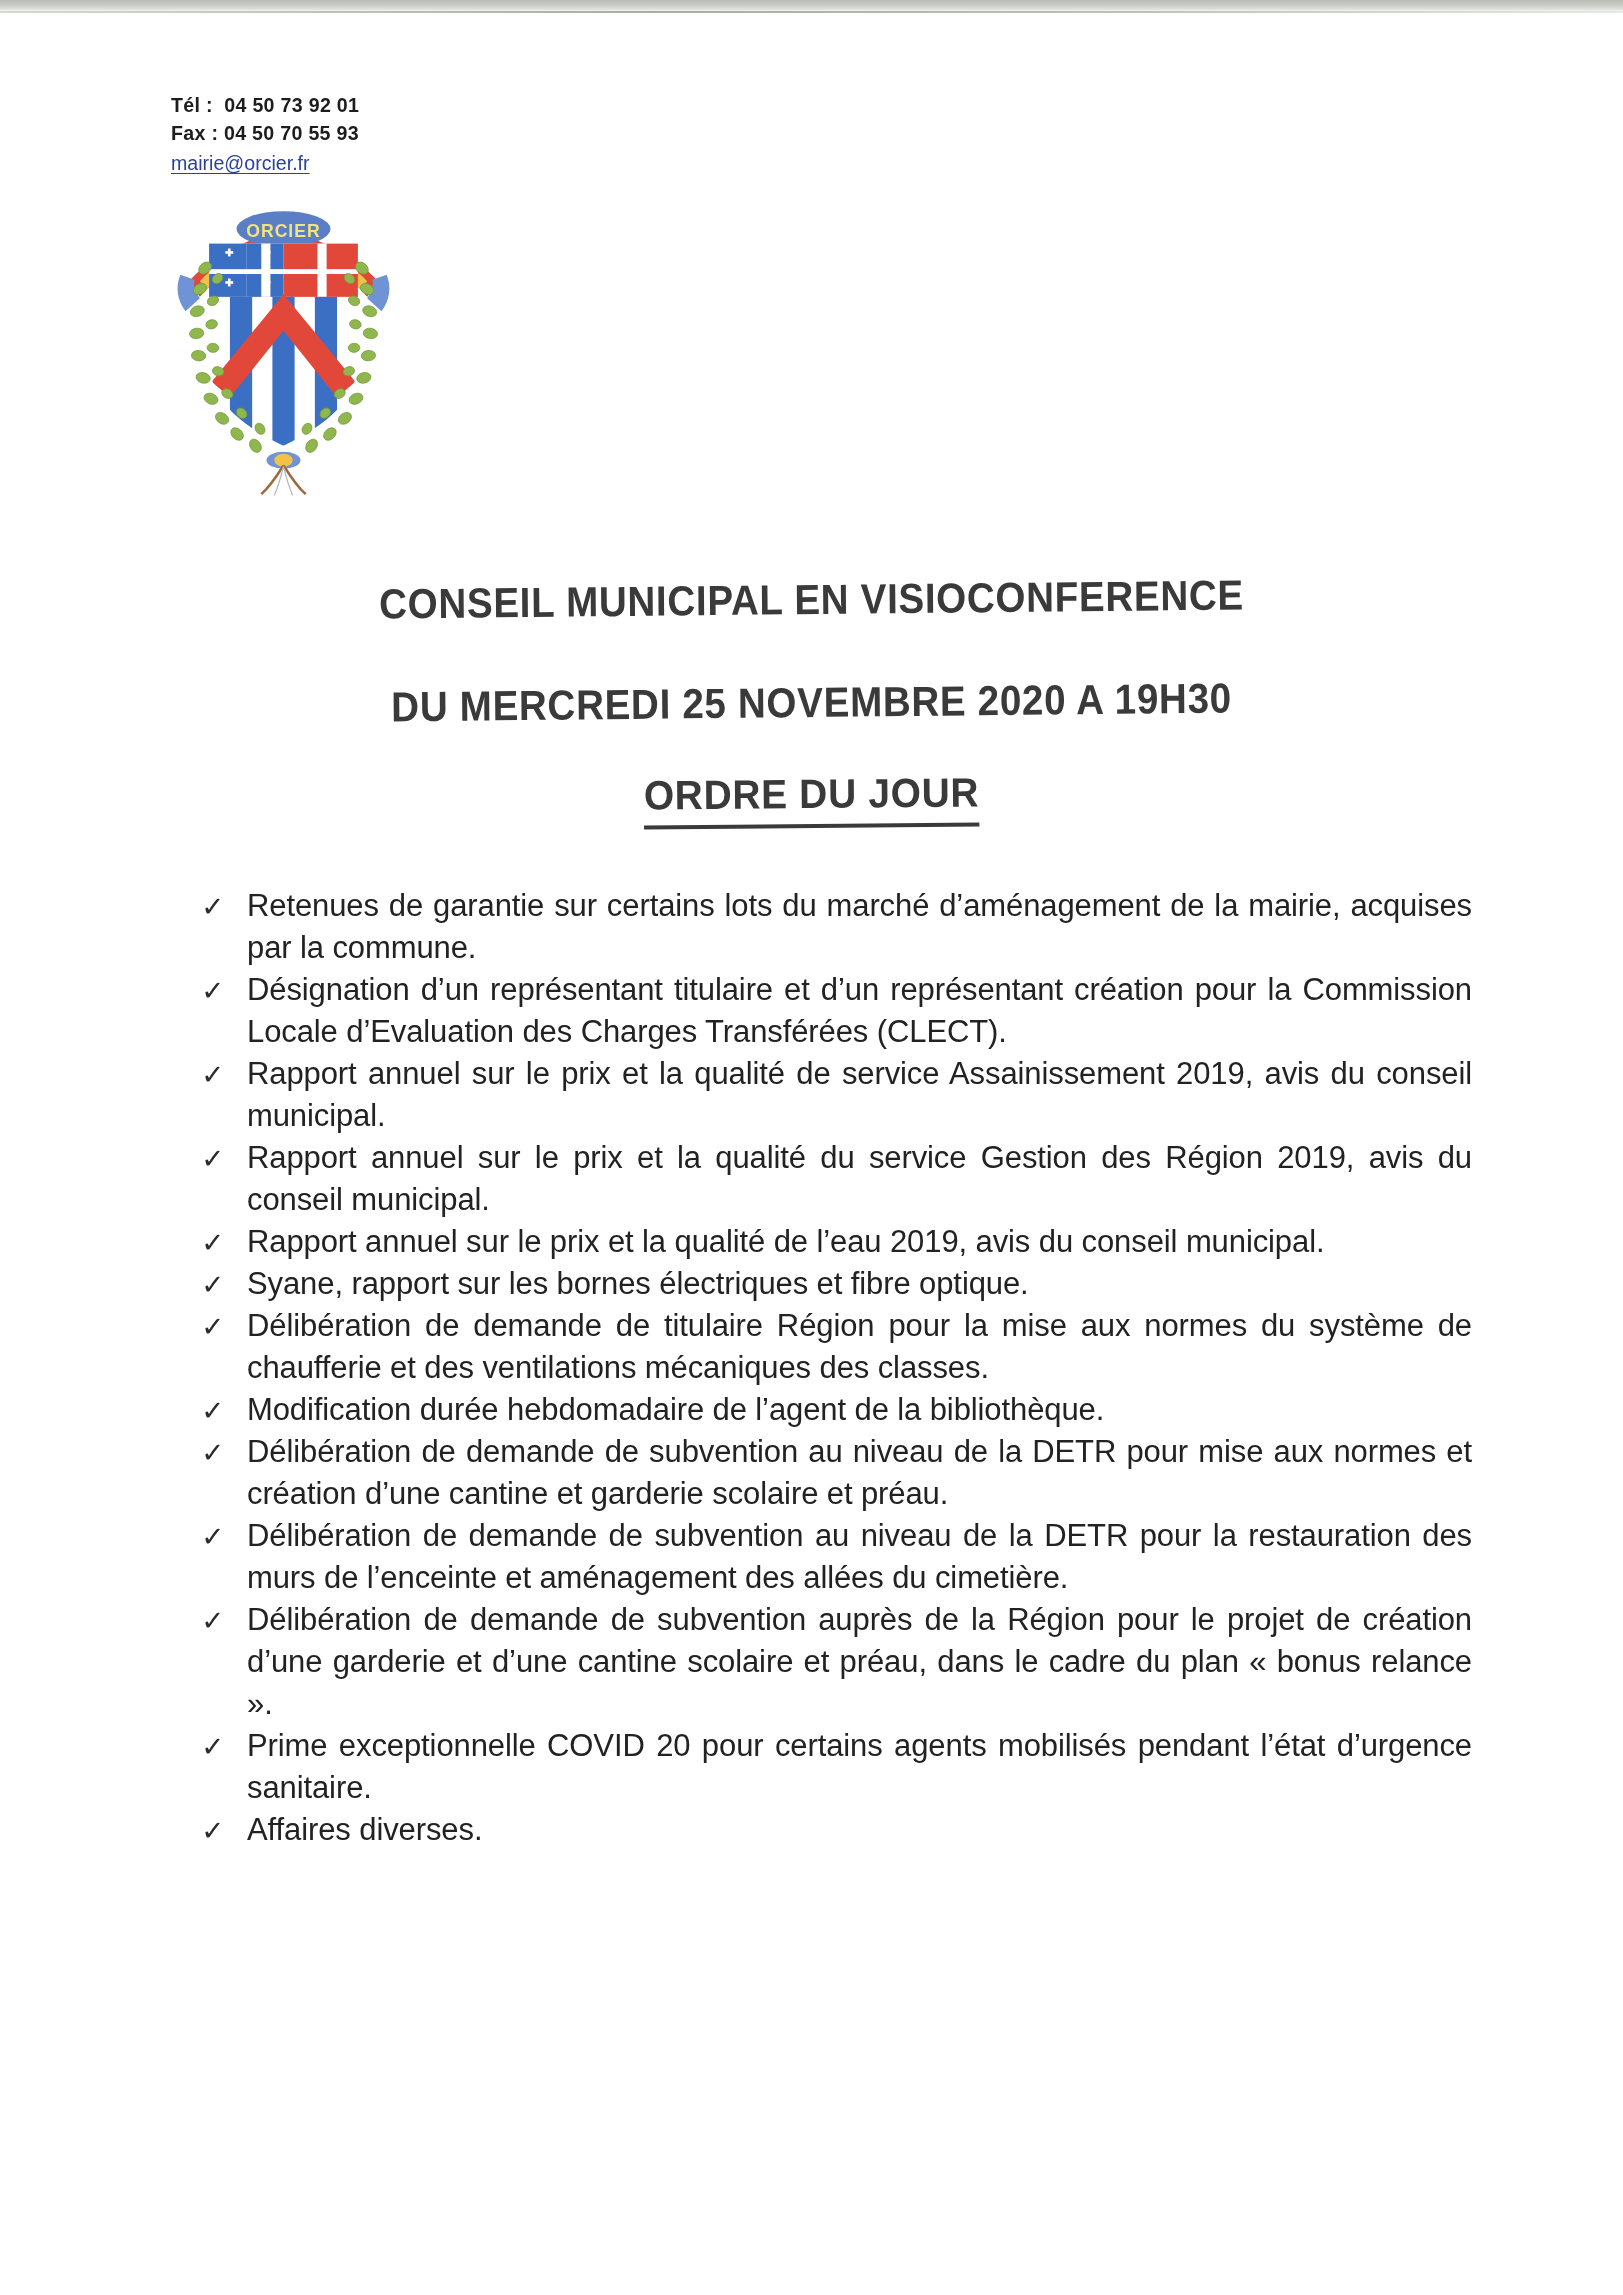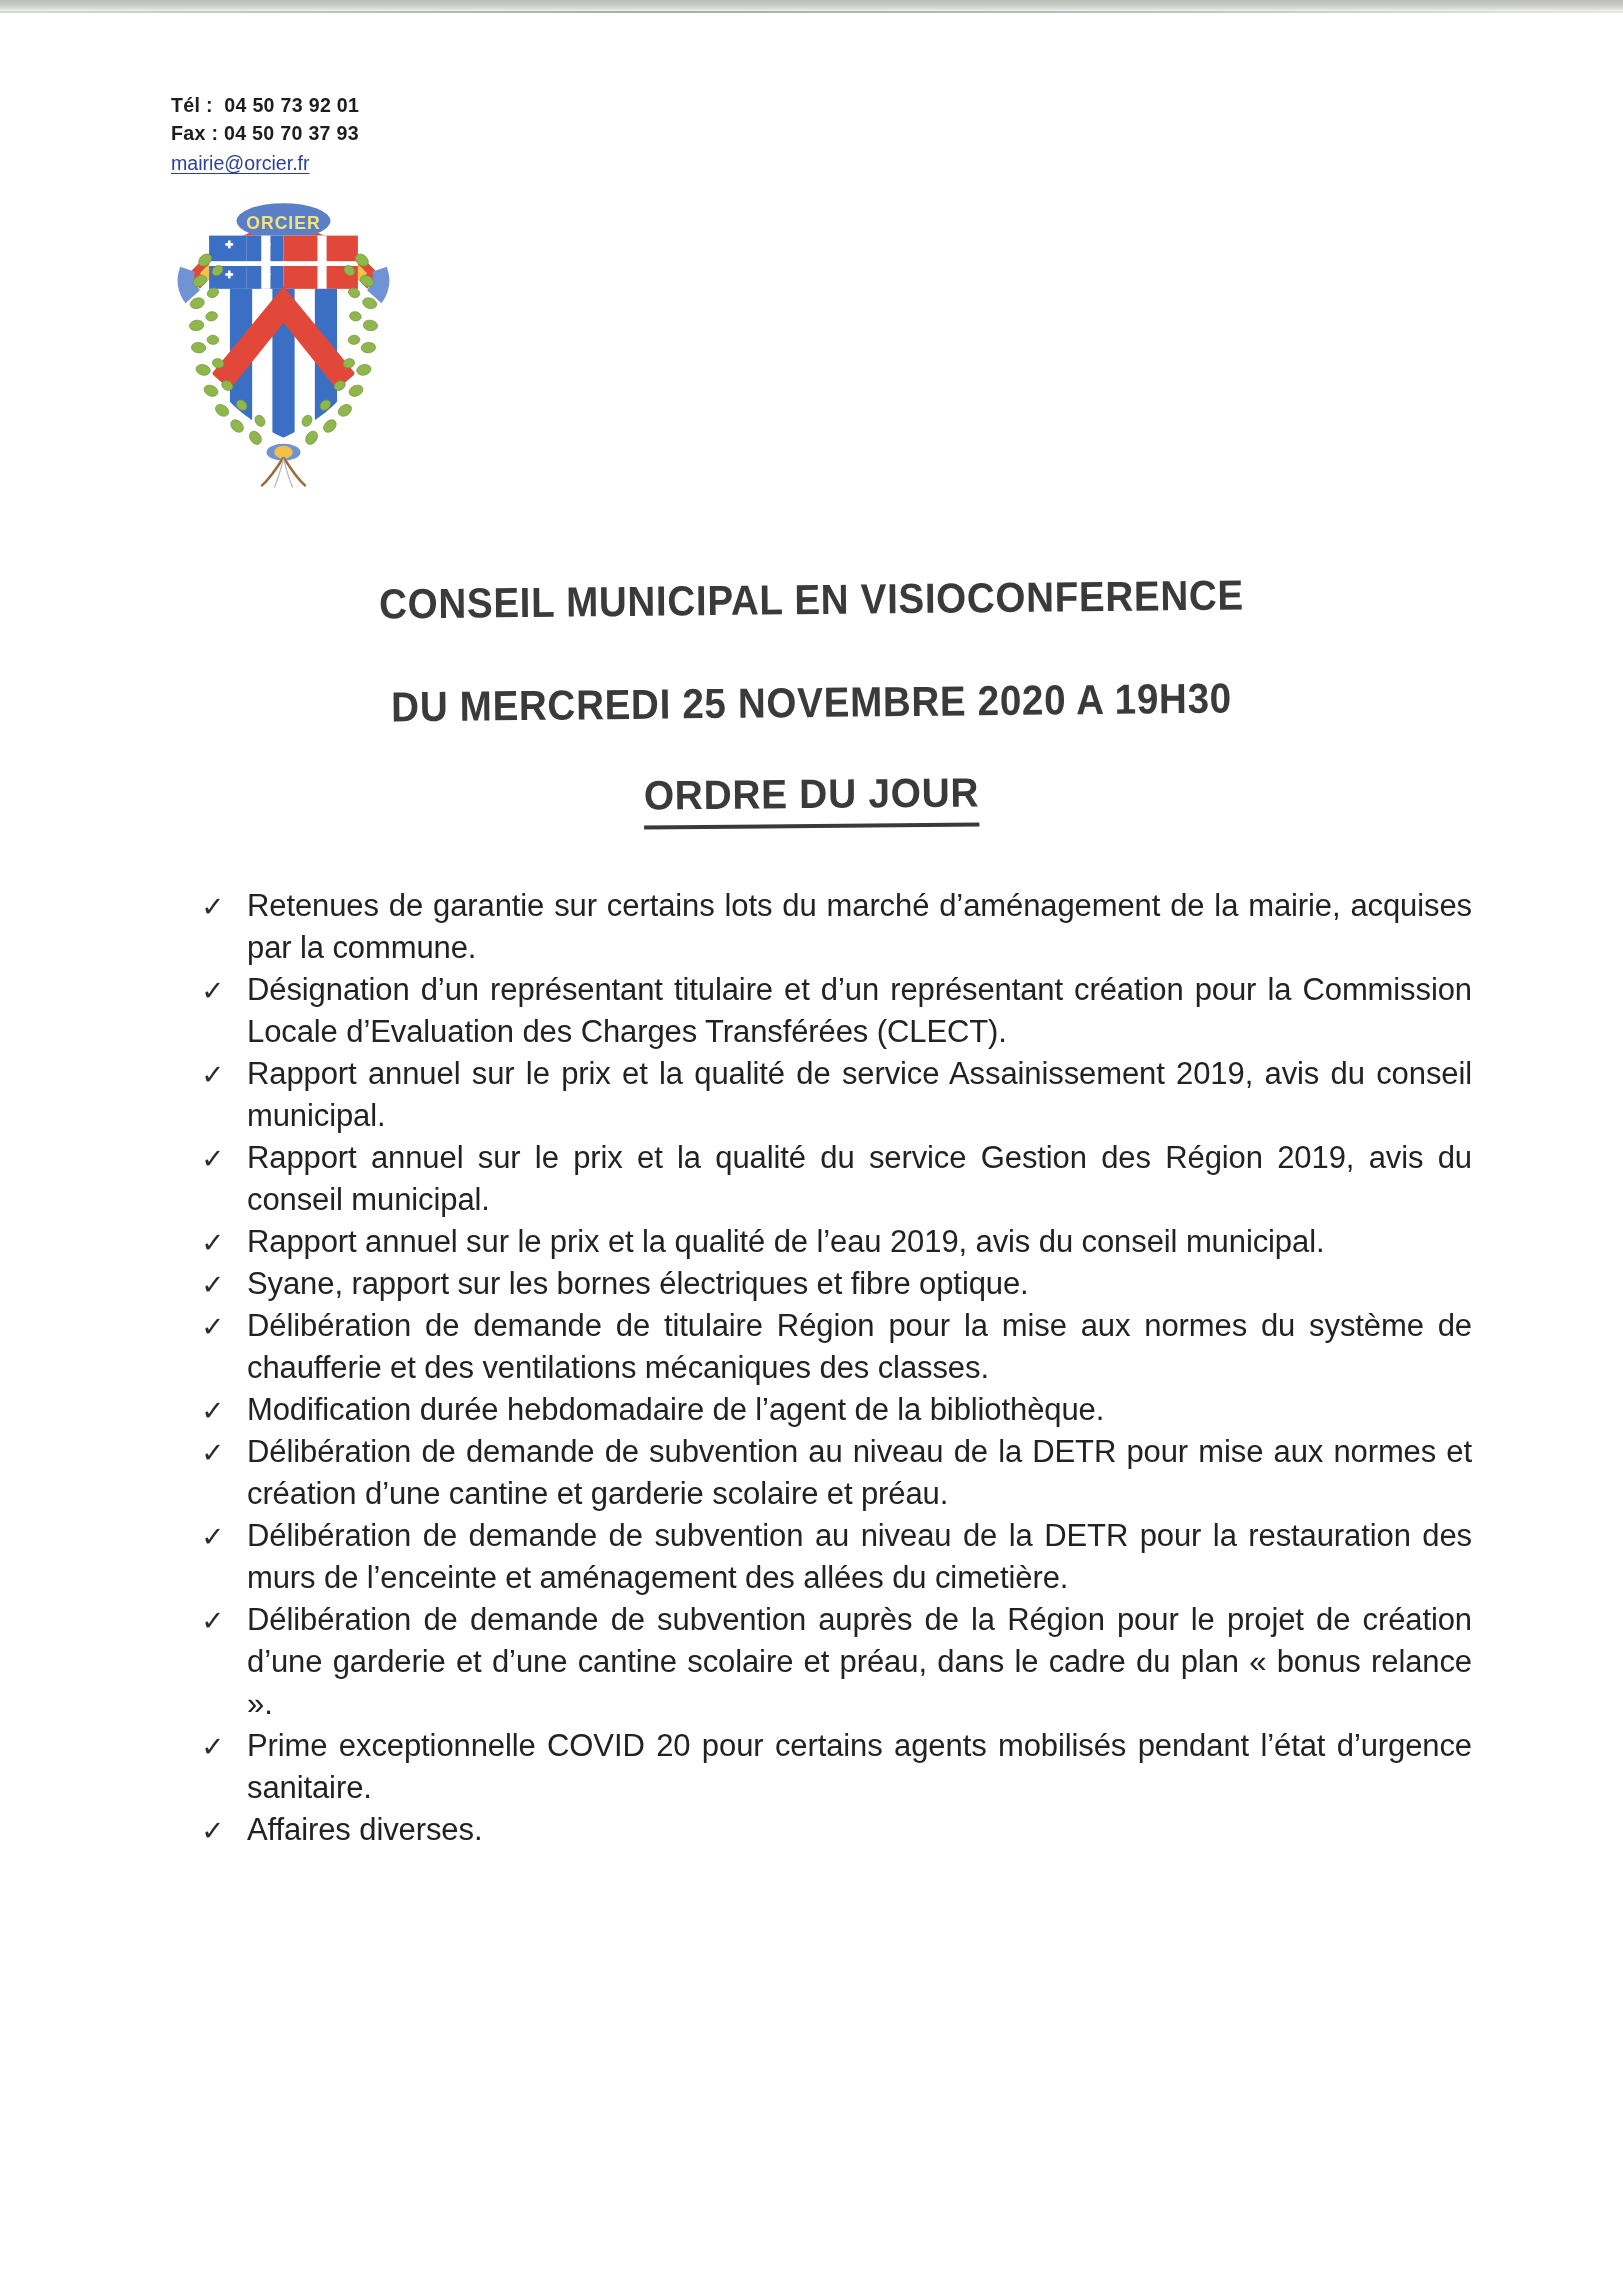--- a/index.html
+++ b/index.html
@@ -83,21 +83,21 @@
     height: 2px;
     background: #30302f;
     margin: 17.7px auto 17px auto;
     transform: rotate(-0.25deg);
   }
 
   
   .crest {
     position: absolute;
     left: 162px;
-    top: 188px;
+    top: 196px;
     width: 243px;
     height: 301px;
   }
   .crest svg { display: block; width: 243px; height: 301px; }
 
   
   .doc-title {
     position: absolute;
     left: 0;
     width: 1623px;
@@ -165,21 +165,21 @@
 </head>
 <body>
 
 <div class="page">
 
   <div class="scan-edge"></div>
   <div class="scan-edge-line"></div>
 
   <div class="contact-block">
     <div class="contact-line">Tél :  04 50 73 92 01</div>
-    <div class="contact-line">Fax : 04 50 70 37 93</div>
+    <div class="contact-line">Fax : 04 50 70 55 93</div>
     <a class="contact-mail" href="#">mairie@orcier.fr</a>
   </div>
 
 
   <div class="crest">
     <svg viewBox="0 0 372 460" xmlns="http://www.w3.org/2000/svg">
       <defs>
         <clipPath id="shieldClip">
           <path d="M72 72 H300 V250 C300 312 252 350 186 382 C120 350 72 312 72 250 Z"></path>
         </clipPath>

